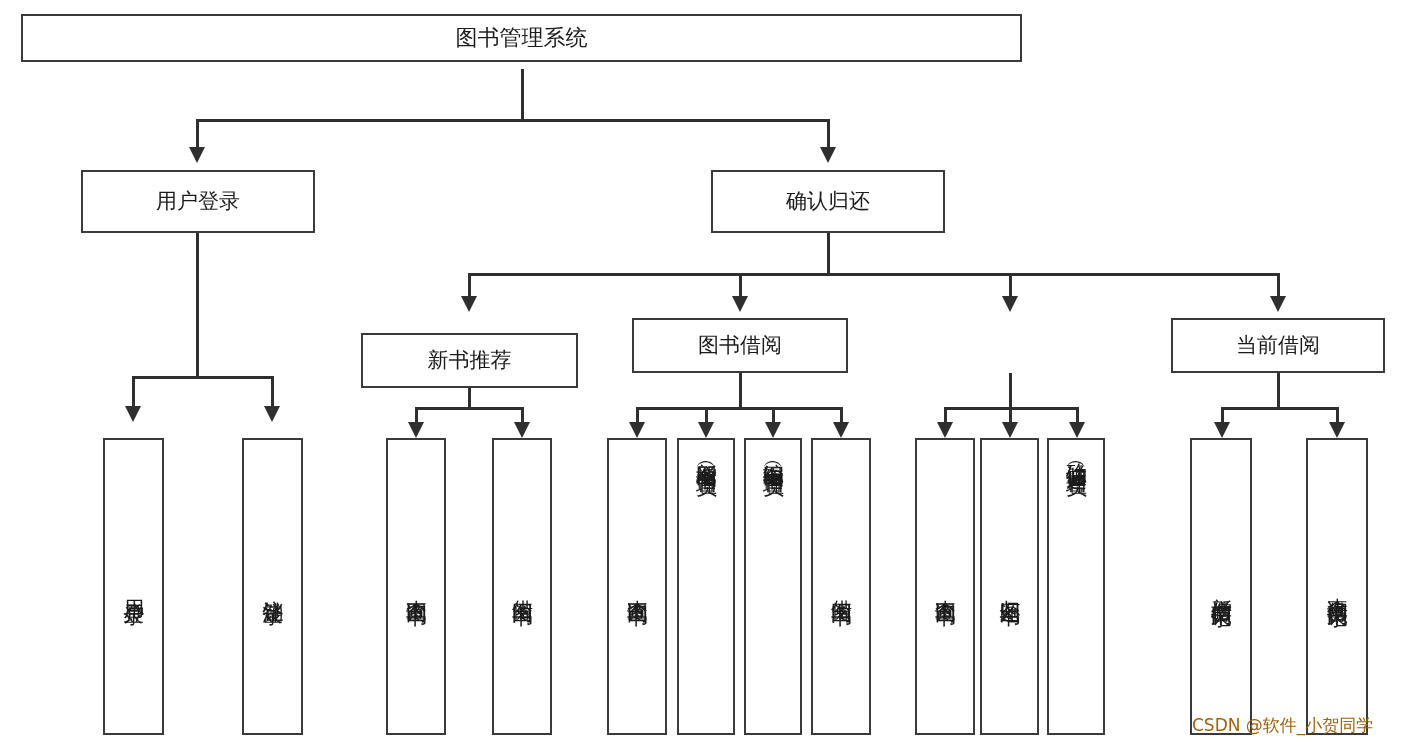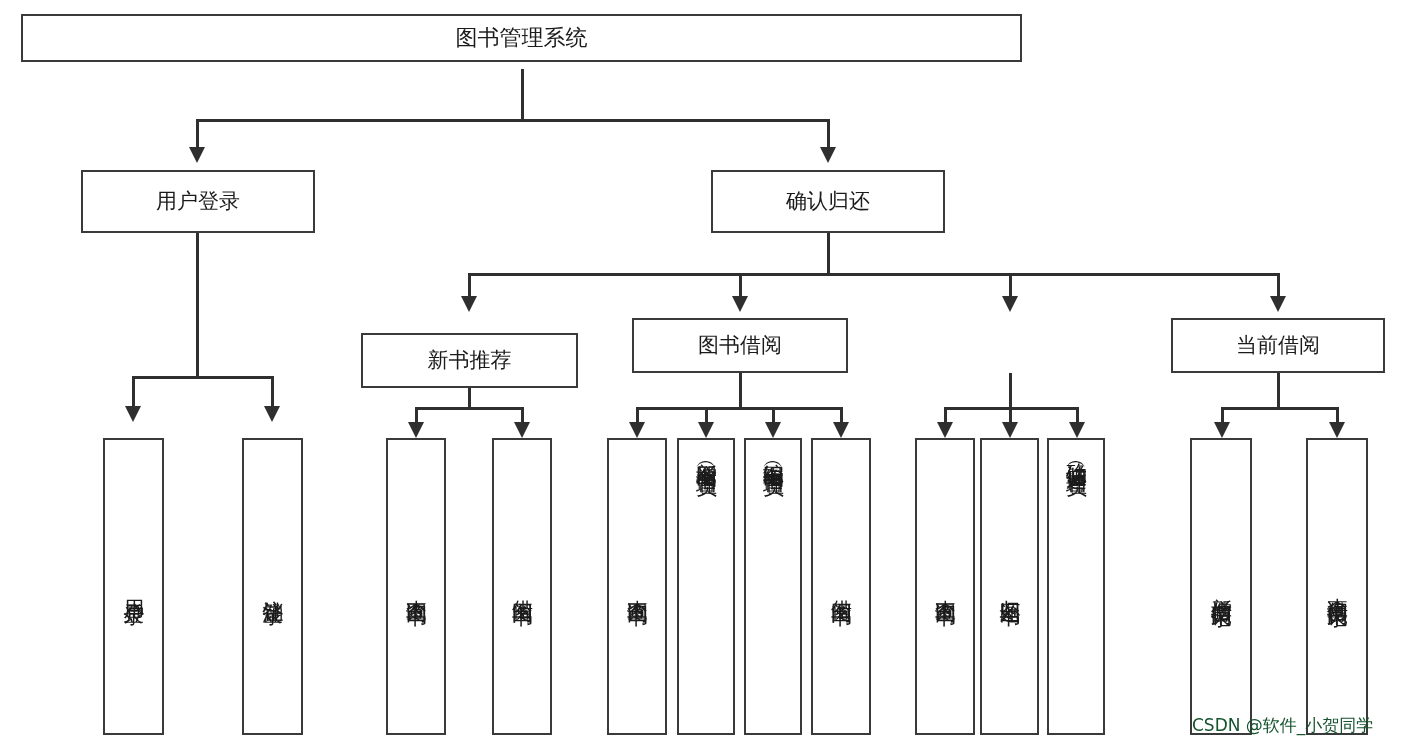--- a/index.html
+++ b/index.html
@@ -65,21 +65,21 @@
     position:absolute;
     width:0;height:0;
     border-left:8px solid transparent;
     border-right:8px solid transparent;
     border-top:16px solid #2f2f2f;
     z-index:2;
   }
   
   #watermark{
     position:absolute;
-    color:#14532d;
+    color:#a16207;
     font-size:17px;
     white-space:nowrap;
     z-index:5;
     pointer-events:none;
   }
 </style>
 </head>
 <body>
 
 <div id="canvas">

